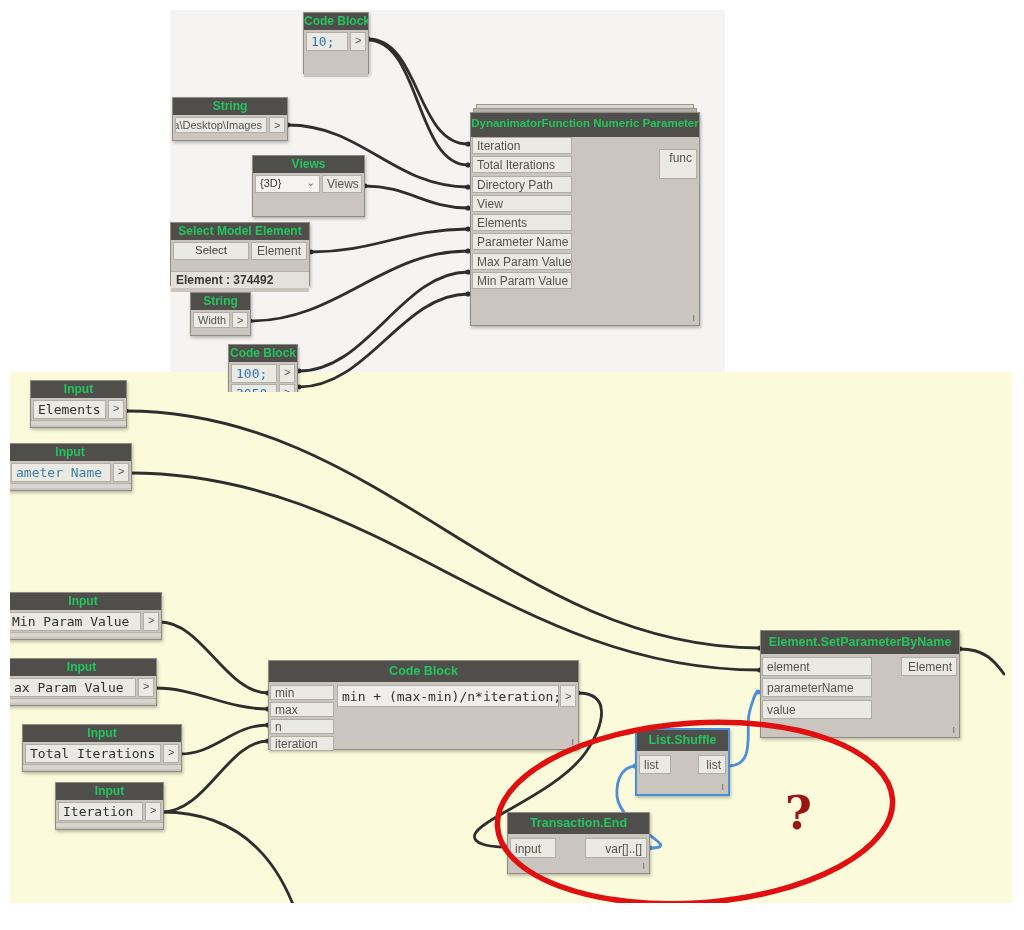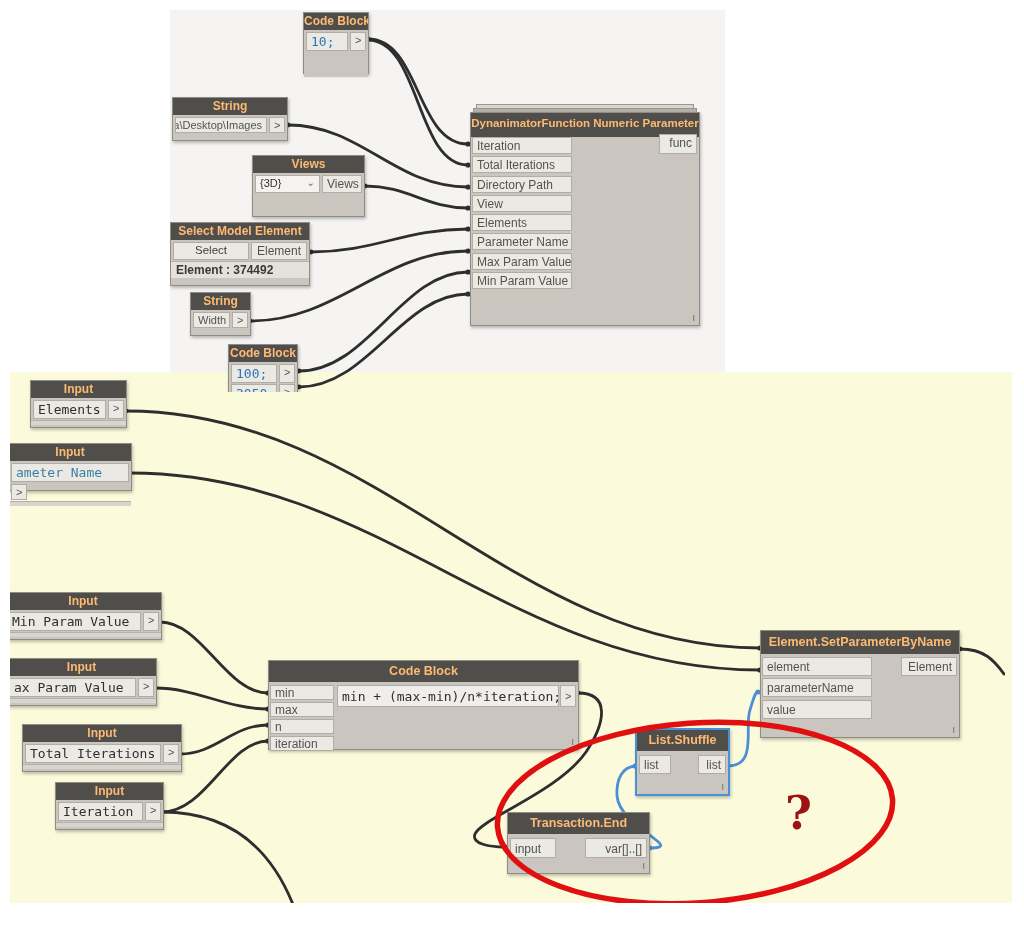--- a/index.html
+++ b/index.html
@@ -4,21 +4,21 @@
 <style>
   html,body{margin:0;padding:0;background:#ffffff;width:1024px;height:930px;overflow:hidden;
             font-family:"Liberation Sans",sans-serif;-webkit-font-smoothing:antialiased;}
   .canvas{position:absolute;overflow:hidden;}
   #canvas-top{left:170px;top:10px;width:555px;height:382px;background:#f5f4f2;}
   #canvas-bottom{left:10px;top:372px;width:1002px;height:531px;background:#fbfbdb;}
   .wires{position:absolute;left:0;top:0;z-index:1;pointer-events:none;}
   .anno{position:absolute;left:0;top:0;z-index:5;pointer-events:none;}
   .node{position:absolute;z-index:2;background:#cac6bf;border:1px solid #8f8b85;
         box-shadow:1px 2px 3px rgba(0,0,0,.25);box-sizing:border-box;}
-  .hdr{background:#504e4b;color:#fdba74;font-weight:bold;font-size:12px;text-align:center;
+  .hdr{background:#504e4b;color:#22c55e;font-weight:bold;font-size:12px;text-align:center;
        height:17px;line-height:17px;white-space:nowrap;overflow:hidden;}
   .row{display:flex;gap:2px;padding:2px;align-items:stretch;}
   .chip{background:#ebe9e4;border:1px solid #b1ada5;color:#55524e;font-size:12px;
         padding:1px 4px;white-space:nowrap;overflow:hidden;box-sizing:border-box;}
   .val{flex:1;}
   .out{width:16px;text-align:center;flex:none;font-size:11px;color:#55524e;}
   .mono{font-family:"DejaVu Sans Mono","Liberation Mono",monospace;font-size:13px;color:#2f2f2f;}
   .blue{color:#2e75b5;}
   .teal{color:#3d7fa6;}
   .footer{height:4px;background:#d8d5cf;border-top:1px solid #b5b1aa;}
@@ -96,21 +96,21 @@
         <span>{3D}</span>
         <span class="chev">⌄</span>
       </div>
       <div class="chip out" style="width:40px;font-size:12px;">Views</div>
     </div>
     <div class="fill" style="height:16px;"></div>
   </div>
 
   <div class="node" style="left:0px;top:212px;width:140px;height:64px;">
     <div class="hdr">Select Model Element</div>
-    <div class="row" style="padding-bottom:1px;">
+    <div class="row" style="padding-bottom:11px;">
       <div class="chip val btn">Select</div>
       <div class="chip out" style="width:56px;font-size:12px;">Element</div>
     </div>
     <div class="status">Element : 374492</div>
     <div class="fill" style="height:4px;"></div>
   </div>
 
   <div class="node" style="left:20px;top:282px;width:61px;height:44px;">
     <div class="hdr">String</div>
     <div class="row">
@@ -138,21 +138,21 @@
     <div class="portcol" style="top:24px;">
       <div class="chip bigport">Iteration</div>
       <div class="chip bigport">Total Iterations</div>
       <div class="chip bigport">Directory Path</div>
       <div class="chip bigport">View</div>
       <div class="chip bigport">Elements</div>
       <div class="chip bigport">Parameter Name</div>
       <div class="chip bigport">Max Param Value</div>
       <div class="chip bigport">Min Param Value</div>
     </div>
-    <div class="chip" style="position:absolute;right:2px;top:21px;width:38px;height:20px;line-height:15px;text-align:right;">func</div>
+    <div class="chip" style="position:absolute;right:2px;top:36px;width:38px;height:30px;line-height:15px;text-align:right;">func</div>
     <div class="resize">I</div>
   </div>
 </div>
 
 <div id="canvas-bottom" class="canvas">
 
   <svg class="wires" width="995" height="531">
     <g stroke="#2e2e2e" stroke-width="2.8" fill="none" stroke-linecap="round">
       <path d="M116,39 C370,39 500,276 750,276"></path>
       <path d="M120,101 C370,101 500,298 750,298"></path>
@@ -197,21 +197,21 @@
     <div class="hdr">Input</div>
     <div class="row" style="padding-bottom:1px;">
       <div class="chip val mono">Elements</div>
       <div class="chip out">&gt;</div>
     </div>
     <div class="footer"></div>
   </div>
 
   <div class="node" style="left:-2px;top:71px;width:124px;height:48px;">
     <div class="hdr">Input</div>
-    <div class="row" style="padding-bottom:1px;flex-direction:column;">
+    <div class="row" style="padding-bottom:1px;">
       <div class="chip val mono teal">ameter Name</div>
       <div class="chip out">&gt;</div>
     </div>
     <div class="footer"></div>
   </div>
 
   <div class="node" style="left:-6px;top:220px;width:158px;height:48px;">
     <div class="hdr">Input</div>
     <div class="row" style="padding-bottom:1px;">
       <div class="chip val mono">Min Param Value</div>

